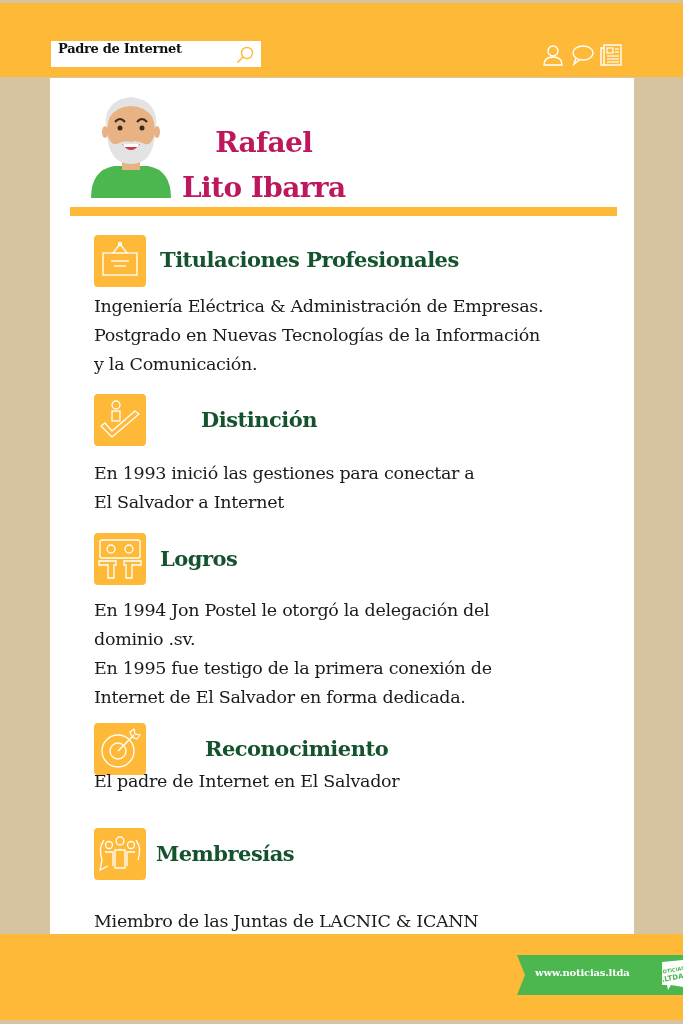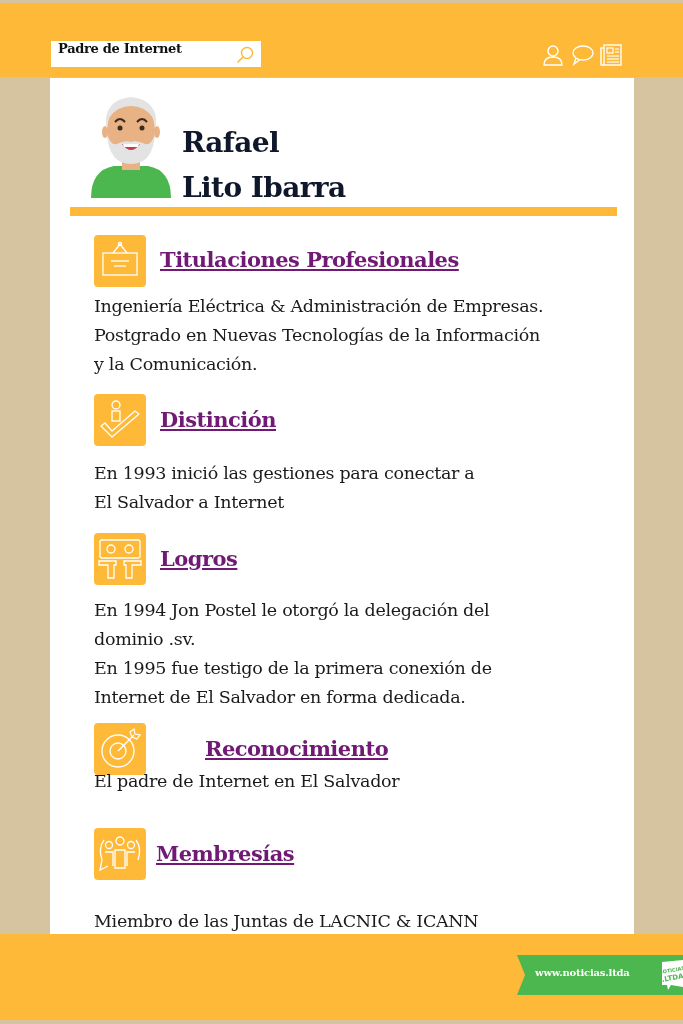--- a/index.html
+++ b/index.html
@@ -26,35 +26,35 @@
   .top-icons svg { width: 24px; height: 24px; }
 
   .card {
     position: absolute; left: 50px; top: 78px; width: 584px; height: 856px;
     background: #ffffff;
   }
   .avatar { position: absolute; left: 89px; top: 92px; width: 84px; height: 106px; }
   .name {
     position: absolute; left: 182px; top: 120px;
     font-family: "DejaVu Serif", serif; font-weight: bold; font-size: 28px;
-    line-height: 45px; color: #0f172a; letter-spacing: -0.6px;
+    line-height: 45px; color: #be185d; letter-spacing: -0.6px; text-align: center;
   }
   .divider {
     position: absolute; left: 70px; top: 207px; width: 547px; height: 9px; background: #ffb938;
   }
   .section { position: absolute; left: 94px; }
   .sec-icon {
     position: absolute; left: 0; width: 52px; height: 52px; border-radius: 4px;
     background: #ffb938;
   }
   .sec-icon svg { width: 52px; height: 52px; }
   .sec-title {
     position: absolute; left: 66px;
     font-family: "DejaVu Serif", serif; font-weight: bold; font-size: 21px;
-    color: #701a75; white-space: nowrap; letter-spacing: -0.5px; text-decoration: underline;
+    color: #14532d; white-space: nowrap; letter-spacing: -0.5px;
   }
   .sec-body {
     position: absolute; left: 0; width: 520px;
     font-family: "DejaVu Serif", serif; font-size: 17.5px; line-height: 29px;
     color: #1a1a1a; white-space: pre-line; letter-spacing: -0.3px;
   }
   .bottombar {
     position: absolute; left: 0; top: 934px; width: 683px; height: 86px;
     background: #ffb938;
   }
@@ -146,21 +146,21 @@
 </div>
 
 <div class="section" style="top:394px;">
   <div class="sec-icon" style="top:0;">
     <svg viewBox="0 0 52 52">
       <circle cx="22" cy="11" r="4" fill="none" stroke="#fff" stroke-width="1.3"></circle>
       <rect x="18" y="17" width="8" height="10" fill="none" stroke="#fff" stroke-width="1.3"></rect>
       <path d="M7 32 L18 43 L45 20 L41 17 L18 37 L11 29 Z" fill="none" stroke="#fff" stroke-width="1.3" stroke-linejoin="round"></path>
     </svg>
   </div>
-  <div class="sec-title" style="top:13px;">Distinción</div>
+  <div class="sec-title" style="top:13px;margin-left:41px;">Distinción</div>
   <div class="sec-body" style="top:65px;">En 1993 inició las gestiones para conectar a
 El Salvador a Internet</div>
 </div>
 
 <div class="section" style="top:533px;">
   <div class="sec-icon" style="top:0;">
     <svg viewBox="0 0 52 52">
       <rect x="6" y="7" width="40" height="18" rx="2" fill="none" stroke="#fff" stroke-width="1.3"></rect>
       <circle cx="17" cy="16" r="4" fill="none" stroke="#fff" stroke-width="1.3"></circle>
       <circle cx="35" cy="16" r="4" fill="none" stroke="#fff" stroke-width="1.3"></circle>

